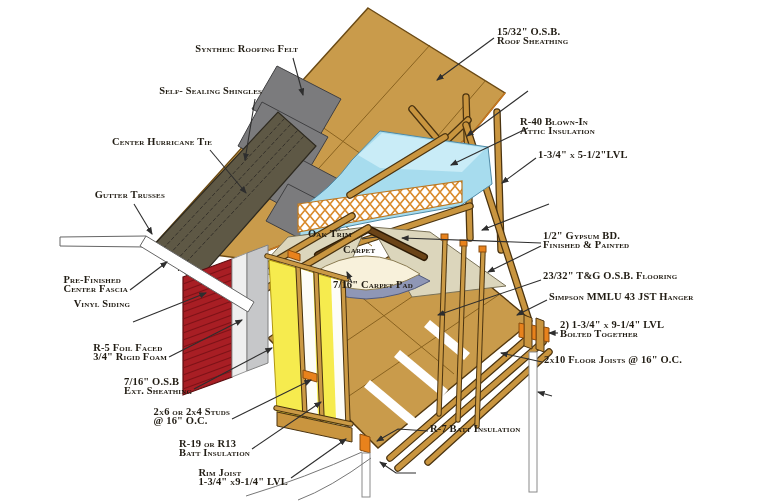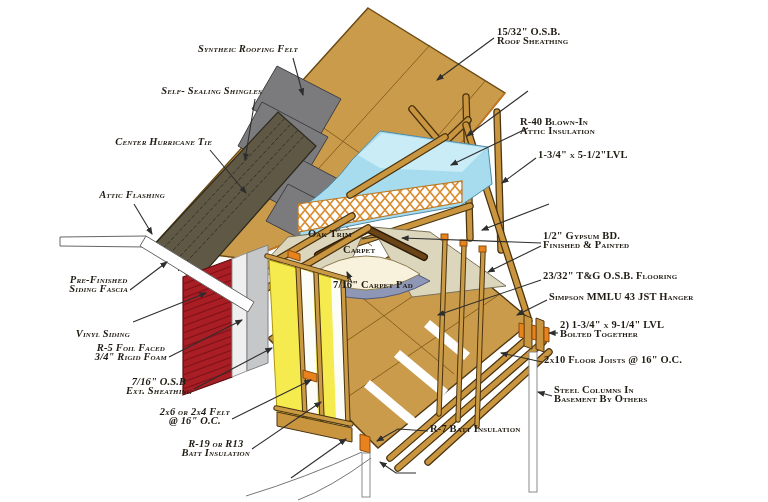--- a/index.html
+++ b/index.html
@@ -2,21 +2,21 @@
 <html><head>
 <meta charset="utf-8">
 <style>
   html,body{margin:0;padding:0;background:#ffffff;}
   #canvas{position:relative;width:768px;height:502px;background:#fff;overflow:hidden;
           font-family:"Liberation Serif",serif;}
   #scene{position:absolute;left:0;top:0;}
   .lbl{position:absolute;font-family:"Liberation Serif",serif;font-weight:700;
        font-variant:small-caps;font-size:10.5px;line-height:8.8px;color:#201b12;
        letter-spacing:.15px;white-space:nowrap;}
-  .lbl.r{text-align:center;font-style:italic;}
+  .lbl.r{text-align:left;}
   .lbl span{display:block;}
   .ldr{stroke:#2e2e2e;stroke-width:1.1;fill:none;}
   .wood-o{stroke:#4a3310;stroke-width:7.5;stroke-linecap:round;}
   .wood-i{stroke:#c9953f;stroke-width:5;stroke-linecap:round;}
   .stud-o{stroke:#4a3310;stroke-width:5.4;stroke-linecap:round;}
   .stud-i{stroke:#cb9a45;stroke-width:3.4;stroke-linecap:round;}
   .seam{stroke:#8a6320;stroke-width:1;fill:none;}
 </style>
 </head>
 <body>
@@ -255,45 +255,49 @@
 <div class="lbl r" style="right:470px;top:45px">
       <span>Syntheic Roofing Felt</span>
     </div>
 <div class="lbl r" style="right:506px;top:87px">
       <span>Self- Sealing Shingles</span>
     </div>
 <div class="lbl r" style="right:556px;top:138px">
       <span>Center Hurricane Tie</span>
     </div>
 <div class="lbl r" style="right:603px;top:191px">
-      <span>Attic Flashing</span>
+      <span>Gutter Trusses</span>
     </div>
 <div class="lbl r" style="right:640px;top:276px">
       <span>Pre-Finished</span>
-      <span>Siding Fascia</span>
-    </div>
-<div class="lbl r" style="right:638px;top:330px">
+      <span>Center Fascia</span>
+    </div>
+<div class="lbl r" style="right:638px;top:300px">
       <span>Vinyl Siding</span>
     </div>
 <div class="lbl r" style="right:601px;top:344px">
       <span>R-5 Foil Faced</span>
       <span>3/4" Rigid Foam</span>
     </div>
 <div class="lbl r" style="right:576px;top:378px">
       <span>7/16" O.S.B</span>
       <span>Ext. Sheathing</span>
     </div>
 <div class="lbl r" style="right:538px;top:408px">
-      <span>2x6 or 2x4 Felt</span>
+      <span>2x6 or 2x4 Studs</span>
       <span>@ 16" O.C.</span>
     </div>
 <div class="lbl r" style="right:518px;top:440px">
       <span>R-19 or R13</span>
       <span>Batt Insulation</span>
     </div>
+<div class="lbl r" style="right:480px;top:469px">
+      <span>Rim Joist</span>
+      <span>1-3/4" x9-1/4" LVL</span>
+    </div>
 
 <div class="lbl" style="left:497px;top:28px">
       <span>15/32" O.S.B.</span>
       <span>Roof Sheathing</span>
     </div>
 <div class="lbl" style="left:520px;top:118px">
       <span>R-40 Blown-In</span>
       <span>Attic Insulation</span>
     </div>
 <div class="lbl" style="left:538px;top:151px">
@@ -309,24 +313,20 @@
 <div class="lbl" style="left:549px;top:293px">
       <span>Simpson MMLU 43 JST Hanger</span>
     </div>
 <div class="lbl" style="left:560px;top:321px">
       <span>2) 1-3/4" x 9-1/4" LVL</span>
       <span>Bolted Together</span>
     </div>
 <div class="lbl" style="left:544px;top:356px">
       <span>2x10 Floor Joists @ 16" O.C.</span>
     </div>
-<div class="lbl" style="left:554px;top:386px">
-      <span>Steel Columns In</span>
-      <span>Basement By Others</span>
-    </div>
 <div class="lbl" style="left:430px;top:425px">
       <span>R-7 Batt Insulation</span>
     </div>
 
 <div class="lbl" style="left:308px;top:230px">
       <span>Oak Trim</span>
     </div>
 <div class="lbl" style="left:343px;top:246px">
       <span>Carpet</span>
     </div>

